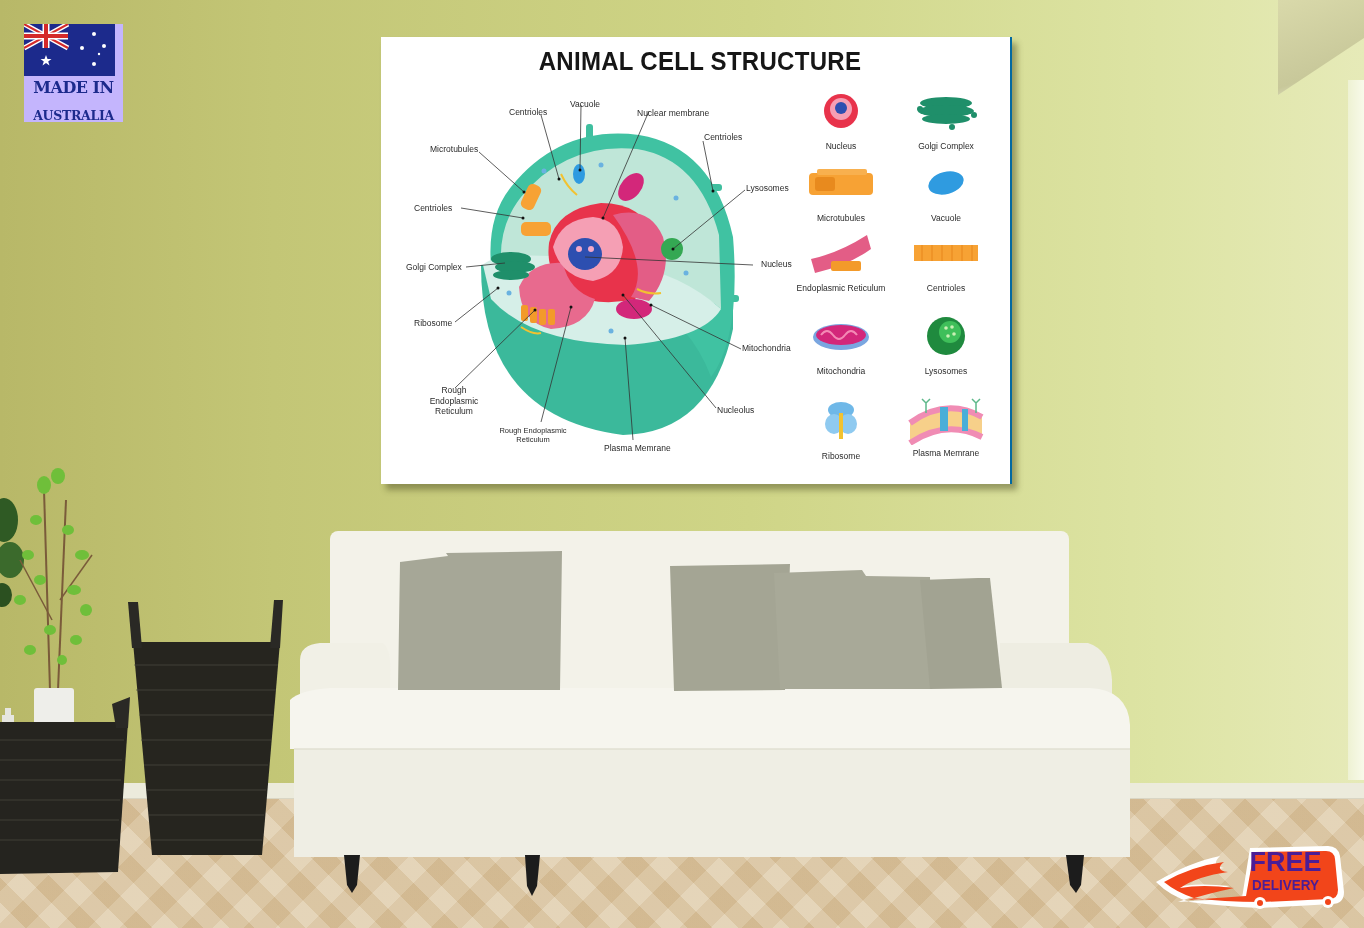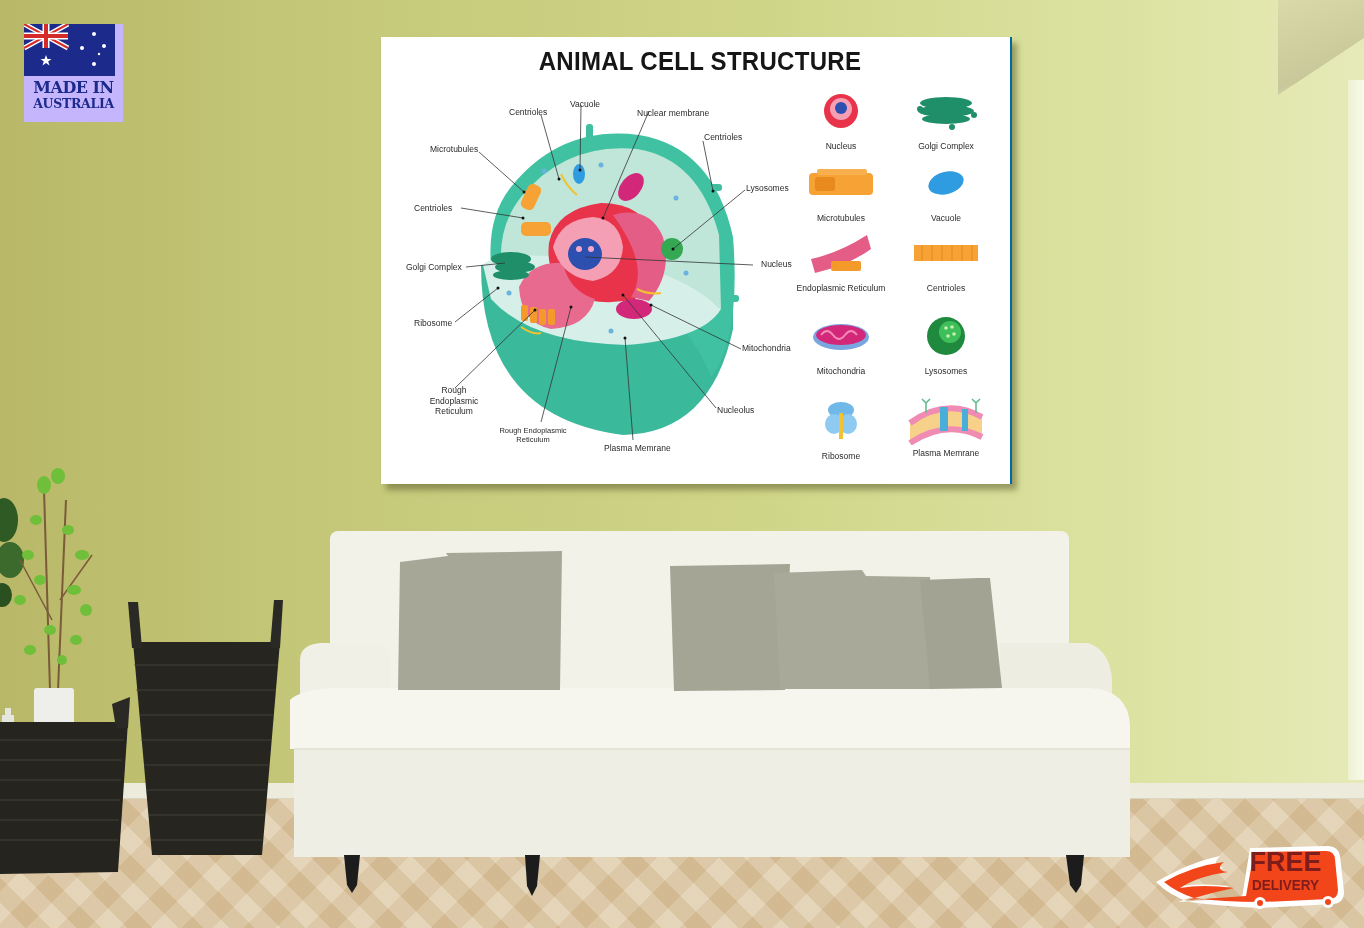--- a/index.html
+++ b/index.html
@@ -32,24 +32,24 @@
 
   .legend-item { position: absolute; width: 110px; text-align: center; }
   .legend-item .icon-box { height: 48px; display: flex; align-items: center; justify-content: center; }
   .legend-item .cap { font-family: "Liberation Sans", sans-serif; font-size: 8.5px; color: #2a2a2a; margin-top: 6px; }
 
   
   .aus-badge { position: absolute; left: 24px; top: 24px; width: 99px; height: 98px; background: #c4b5fd; }
   .aus-flag { width: 91px; height: 52px; background: #1c2a8c; position: relative; overflow: hidden; }
   .aus-text { font-family: "DejaVu Serif", serif; font-weight: bold; color: #1c2a8c; text-align: center; line-height: 1; }
   .aus-text.l1 { font-size: 16px; margin-top: 4px; letter-spacing: -0.5px; }
-  .aus-text.l2 { font-size: 12.5px; margin-top: 2px; letter-spacing: -0.3px; }
+  .aus-text.l2 { font-size: 12.5px; margin-top: 14px; letter-spacing: -0.3px; }
 
   .delivery { position: absolute; left: 1150px; top: 842px; width: 200px; height: 76px; }
-  .delivery-text { position: absolute; left: 1243px; top: 849px; width: 85px; text-align: center; color: #7f1d1d;
+  .delivery-text { position: absolute; left: 1243px; top: 849px; width: 85px; text-align: center; color: #4c1d95;
     font-family: "Liberation Sans", sans-serif; font-weight: bold; line-height: 1; }
   .delivery-text .free { font-size: 27px; letter-spacing: 0px; }
   .delivery-text .del { font-size: 15px; margin-top: 1px; transform: scaleX(0.9); }
 
   .scene-svg { position: absolute; left: 0; top: 0; width: 1364px; height: 928px; }
 </style>
 </head>
 <body>
 
 <div class="wall"></div>

